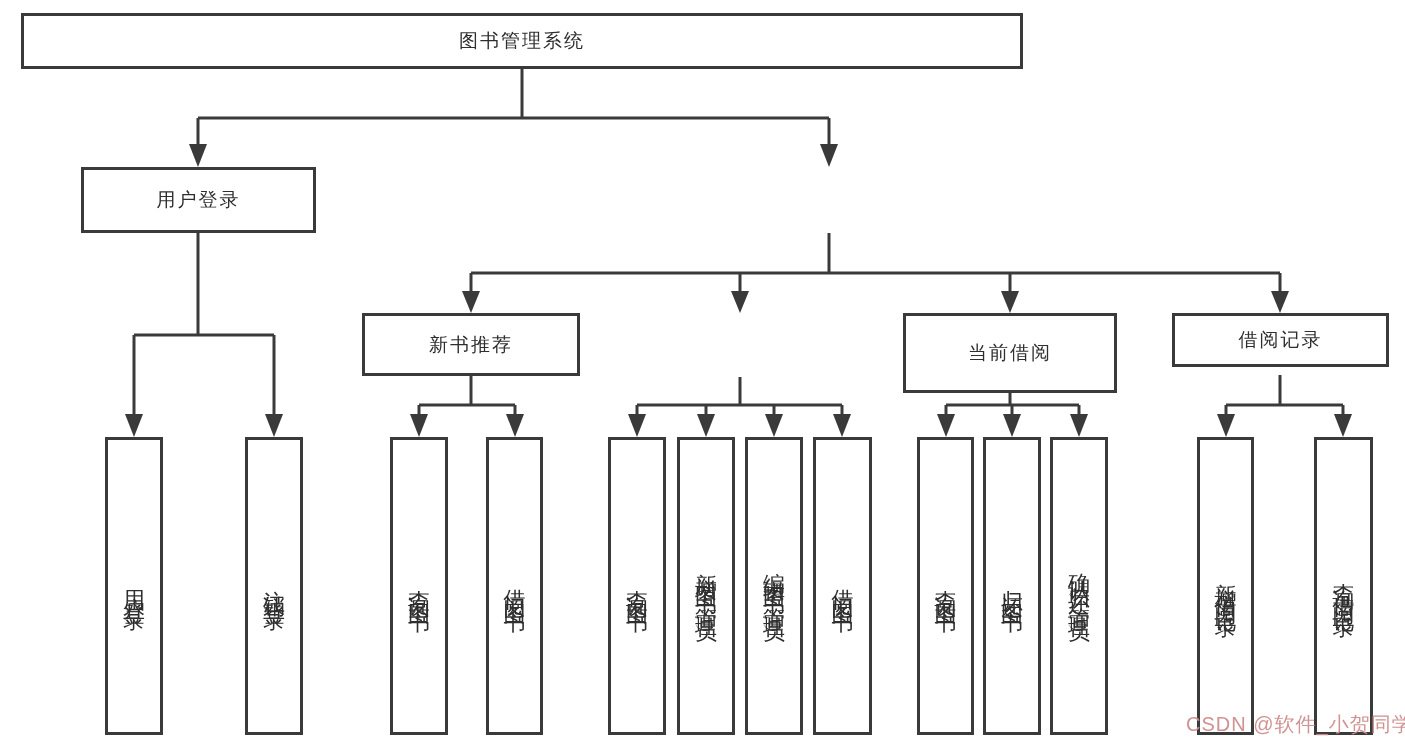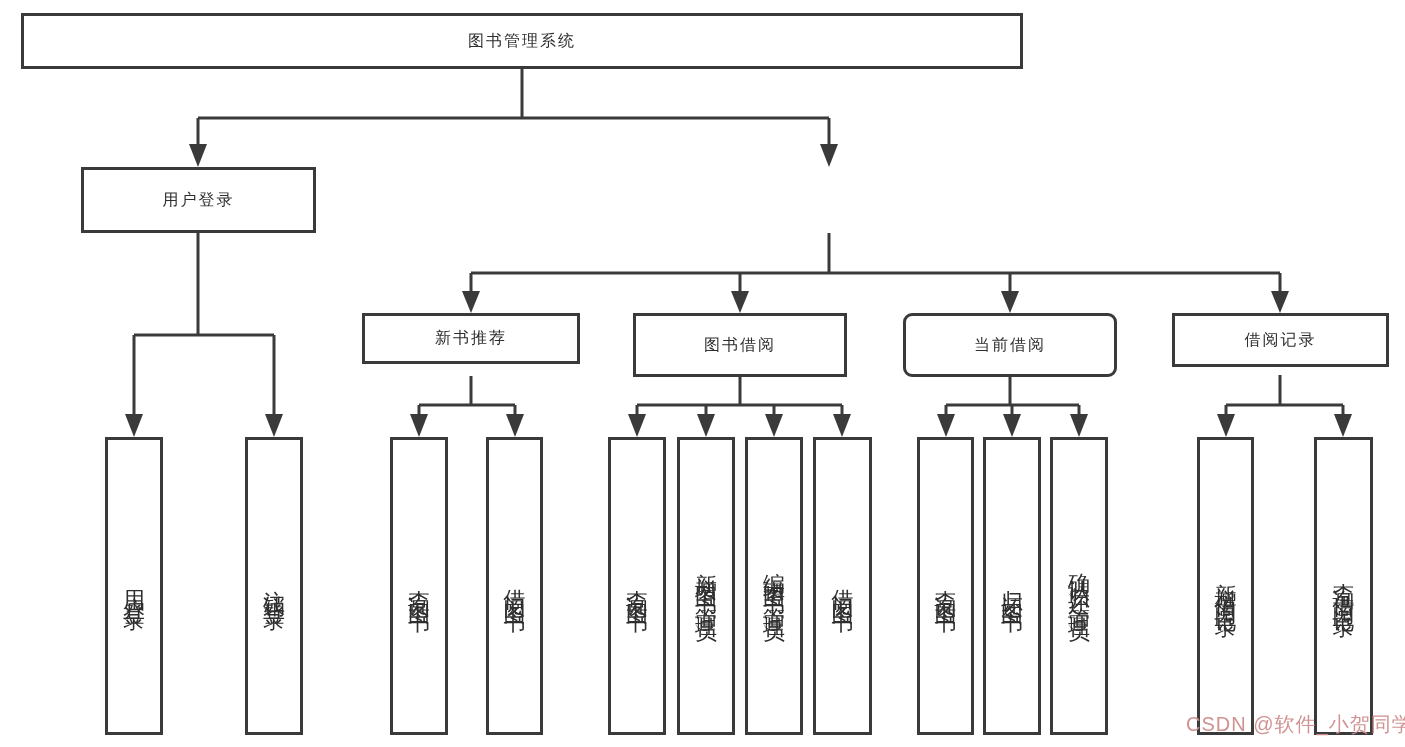--- a/index.html
+++ b/index.html
@@ -14,21 +14,21 @@
   #wires { position: absolute; left: 0; top: 0; z-index: 1; }
   .box {
     position: absolute;
     box-sizing: border-box;
     border: 3px solid #3a3a3a;
     background: #ffffff;
     display: flex;
     align-items: center;
     justify-content: center;
     color: #2e2e2e;
-    font-size: 16px;
+    font-size: 19px;
     letter-spacing: 2px;
     z-index: 2;
     white-space: nowrap;
   }
   .vbox {
     writing-mode: vertical-rl;
     text-orientation: mixed;
     font-size: 22px;
     letter-spacing: 7px;
     line-height: 1;
@@ -119,23 +119,22 @@
 
       <polygon points="1217,414 1235,414 1226,437"></polygon>
       <polygon points="1334,414 1352,414 1343,437"></polygon>
     </g>
   </svg>
 
   <div class="box" style="left:21px; top:13px; width:1002px; height:56px;">图书管理系统</div>
 
   <div class="box" style="left:81px; top:167px; width:235px; height:66px;">用户登录</div>
 
-  <div class="box" style="left:362px; top:313px; width:218px; height:51px;font-family:Liberation Serif, serif;">新书推荐</div>
-  <div class="box" style="left:633px; top:313px; width:214px; height:64px;">图书借阅</div>
-  <div class="box" style="left:903px; top:313px; width:214px; height:64px;border-radius:9px;">当前借阅</div>
+  <div class="box" style="left:362px; top:313px; width:218px; height:63px;font-family:Liberation Serif, serif;">新书推荐</div>
+  <div class="box" style="left:903px; top:313px; width:214px; height:80px;">当前借阅</div>
   <div class="box" style="left:1172px; top:313px; width:217px; height:54px;">借阅记录</div>
 
   <div class="box vbox" style="left:105px; top:437px; width:58px; height:298px;">用户登录</div>
   <div class="box vbox" style="left:245px; top:437px; width:58px; height:298px;">注销登录</div>
 
   <div class="box vbox" style="left:390px; top:437px; width:58px; height:298px;">查询图书</div>
   <div class="box vbox" style="left:486px; top:437px; width:57px; height:298px;">借阅图书</div>
 
   <div class="box vbox" style="left:608px; top:437px; width:58px; height:298px;">查询图书</div>
   <div class="box vbox" style="left:677px; top:437px; width:58px; height:298px;">新增图书（管理员）</div>

